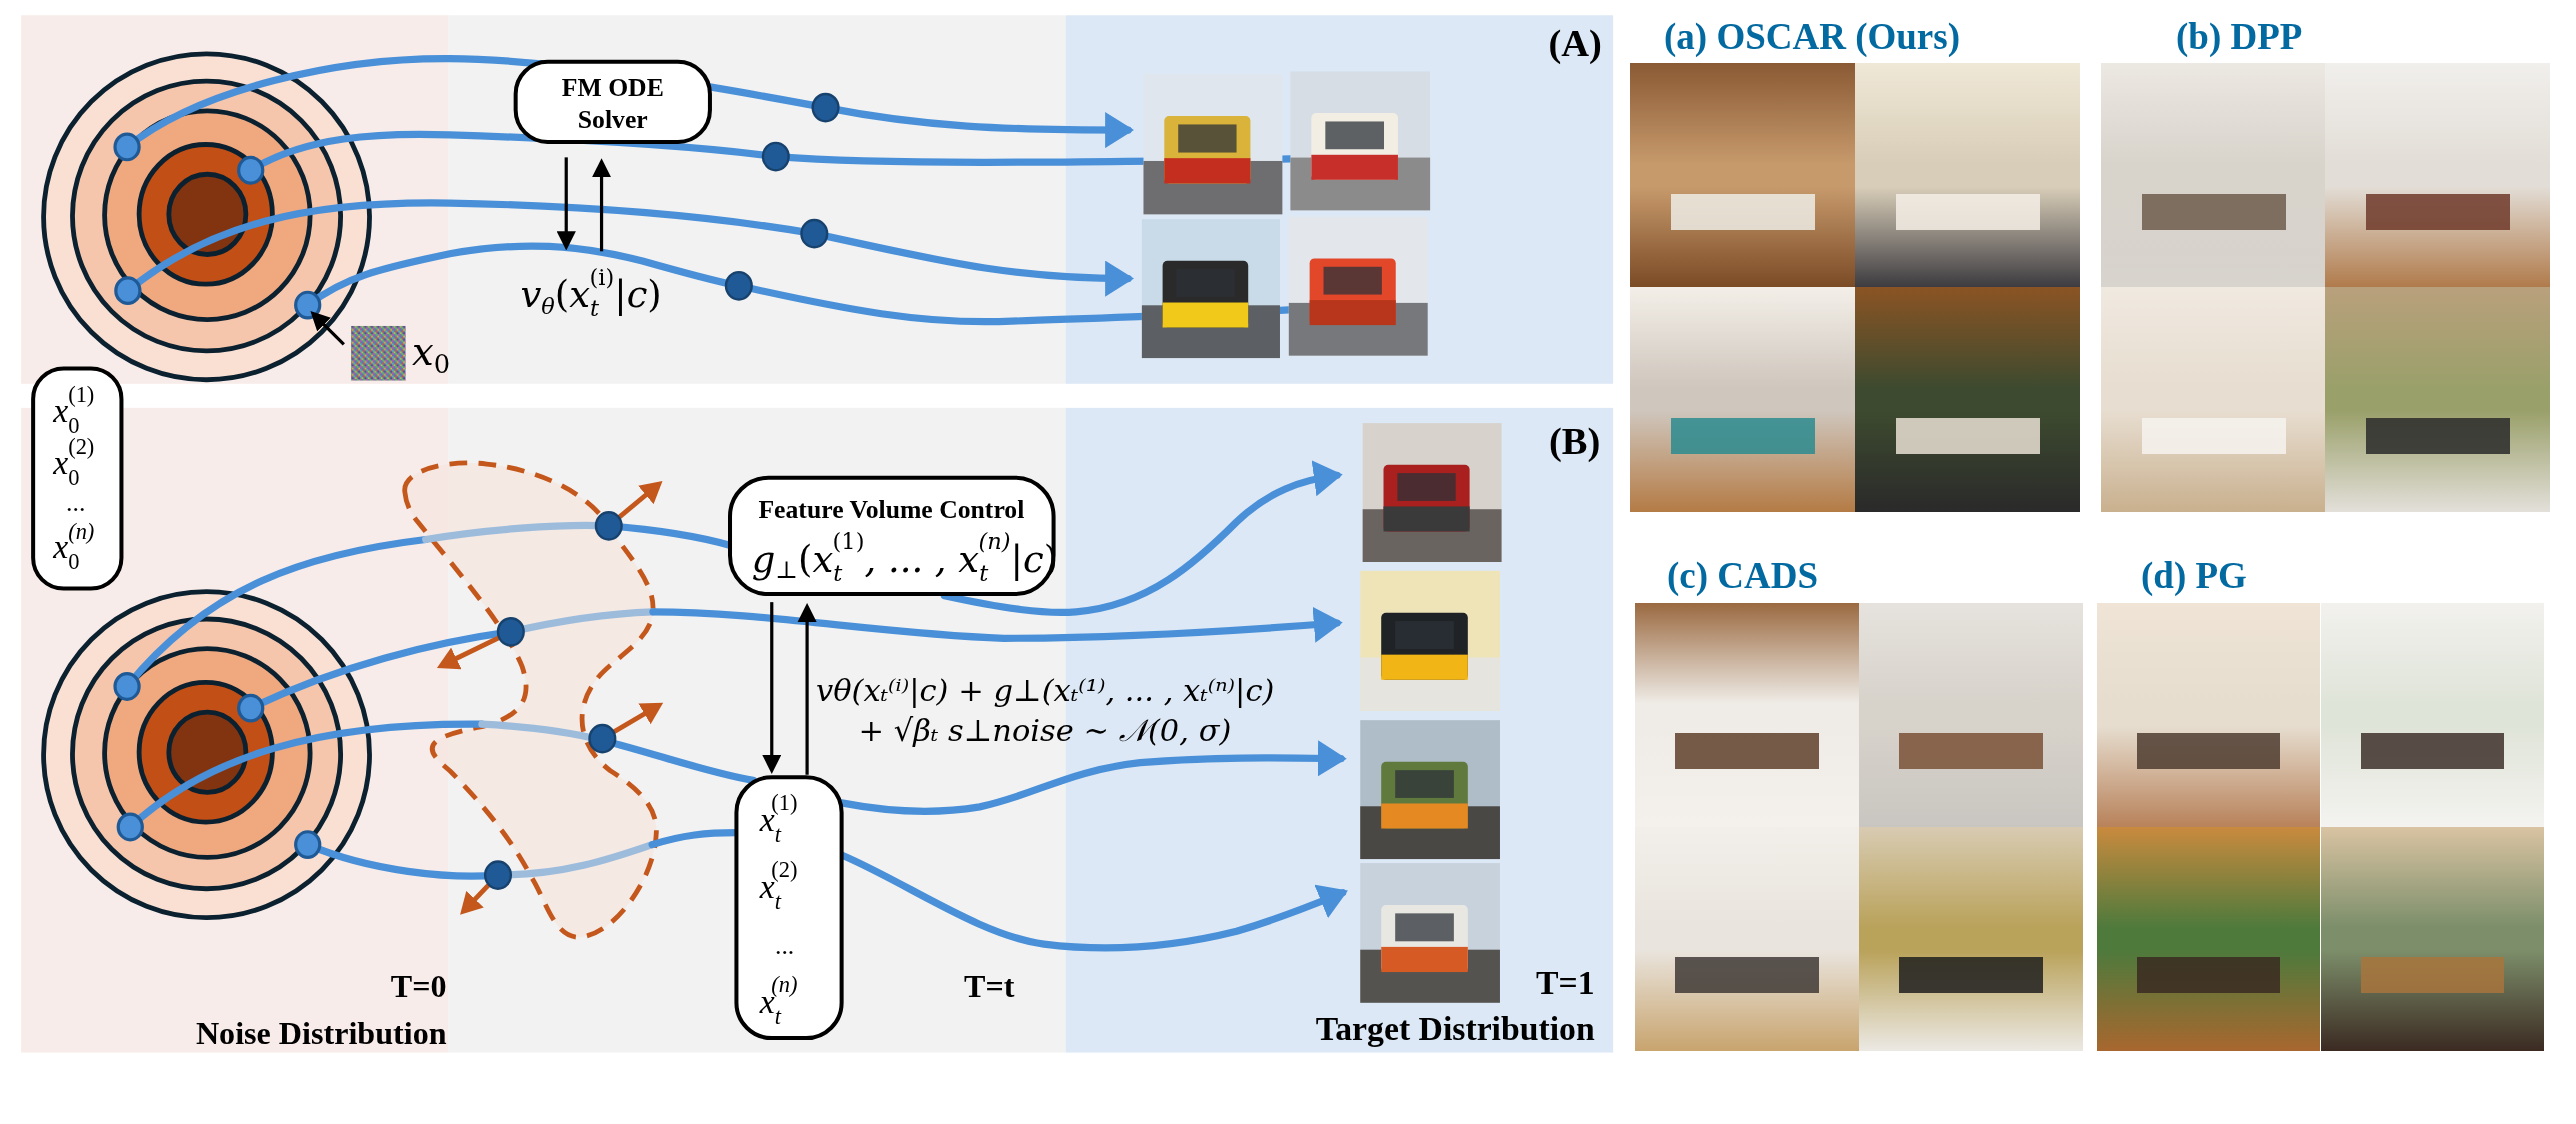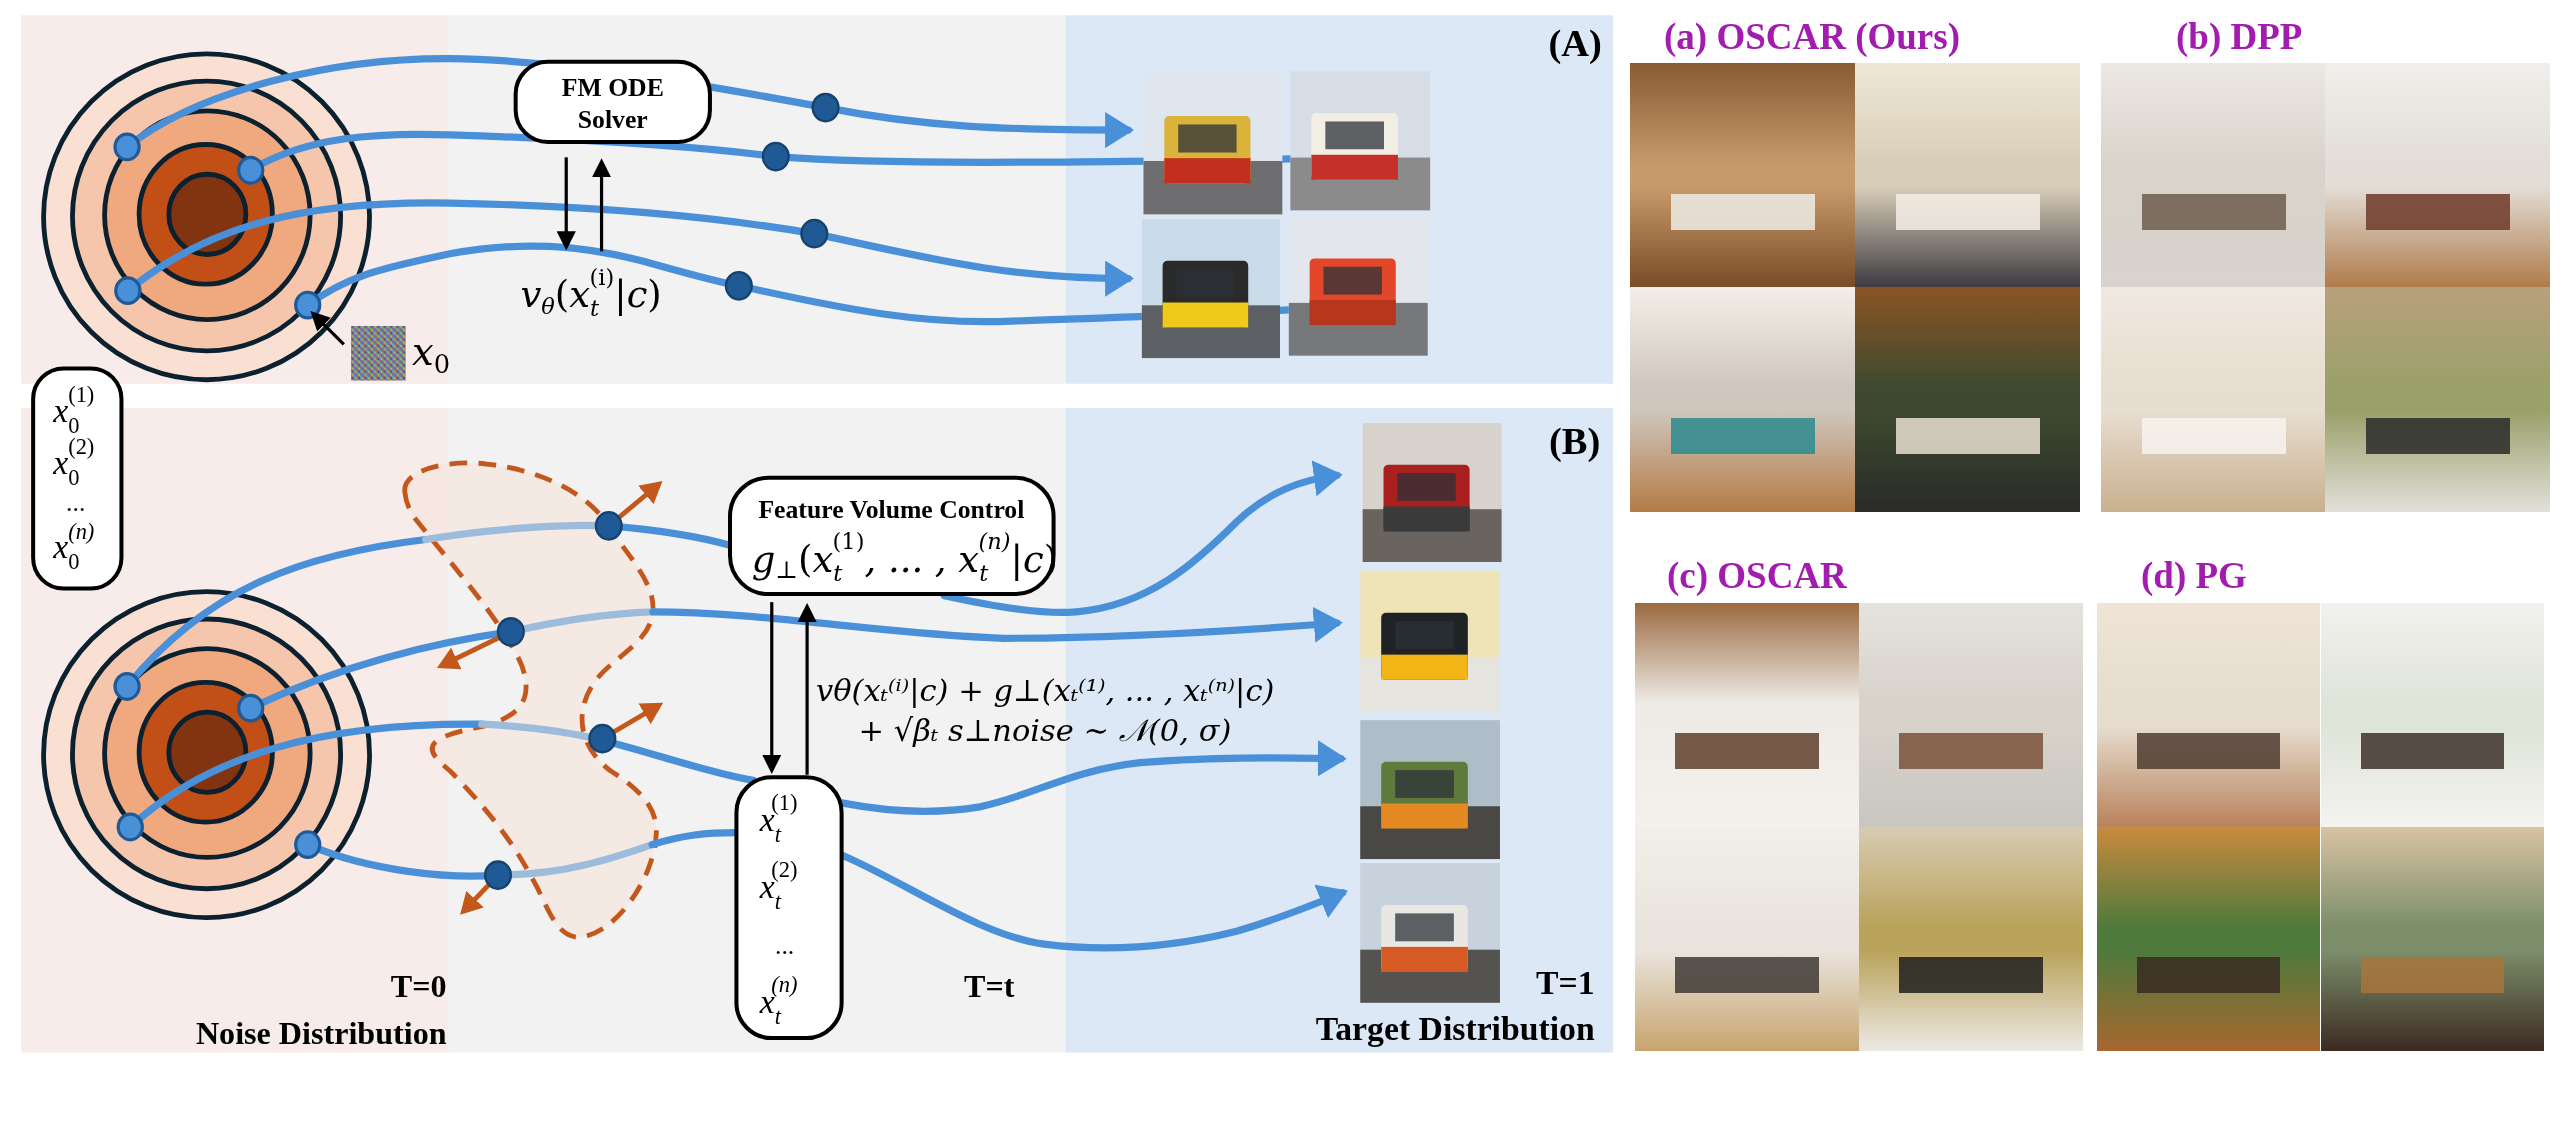--- a/index.html
+++ b/index.html
@@ -2,21 +2,21 @@
 <html style="font-size:13px"><head>
 <meta charset="utf-8">
 <style>
   html, body { margin: 0; padding: 0; background: #ffffff; }
   body { width: 2576px; height: 1124px; position: relative; overflow: hidden; font-family: "Liberation Serif", "DejaVu Serif", serif; }
   #stage { position: absolute; left: 0; top: 0; width: 2576px; height: 1124px; }
   svg text { font-family: "Liberation Serif", "DejaVu Serif", serif; }
   .bold { font-weight: bold; }
   .math { font-family: "DejaVu Serif", "Liberation Serif", serif; font-style: italic; }
   .label-panel { font-size: 48px; font-weight: bold; }
-  .compare-title { position: absolute; font-family: "Liberation Serif", serif; font-weight: bold; font-size: 37px; color: #a21caf; white-space: nowrap; }
+  .compare-title { position: absolute; font-family: "Liberation Serif", serif; font-weight: bold; font-size: 37px; color: #0369a1; white-space: nowrap; }
   .tile { position: absolute; overflow: hidden; }
 </style>
 </head>
 <body>
 
 <div id="stage">
 <svg id="fig" width="2576" height="1124" viewBox="0 0 3208 1400" xmlns="http://www.w3.org/2000/svg">
   <defs>
     <marker id="arrowBlue" markerWidth="5" markerHeight="5" refX="3.2" refY="2.5" orient="auto" markerUnits="strokeWidth">
       <path d="M0,0 L4,2.5 L0,5 z" fill="#4a90d9"></path>
@@ -271,21 +271,21 @@
       </div>
       <div class="tile" title="long table, white walls" style="left: 2325px; top: 63px; width: 225px; height: 225px; background: linear-gradient(rgb(241, 239, 236) 0%, rgb(226, 221, 214) 45%, rgb(226, 221, 214) 55%, rgb(176, 122, 74) 100%);">
         <div style="position: absolute; left: 18%; width: 64%; top: 58%; height: 16%; background: rgb(111, 58, 42); opacity: 0.85;"></div>
       </div>
       <div class="tile" title="white room with pendant" style="left: 2101px; top: 287px; width: 225px; height: 225px; background: linear-gradient(rgb(240, 233, 224) 0%, rgb(231, 221, 208) 45%, rgb(231, 221, 208) 55%, rgb(201, 176, 142) 100%);">
         <div style="position: absolute; left: 18%; width: 64%; top: 58%; height: 16%; background: rgb(246, 243, 239); opacity: 0.85;"></div>
       </div>
       <div class="tile" title="glass wall, black chairs" style="left: 2325px; top: 287px; width: 225px; height: 225px; background: linear-gradient(rgb(185, 160, 124) 0%, rgb(154, 160, 106) 45%, rgb(154, 160, 106) 55%, rgb(227, 224, 218) 100%);">
         <div style="position: absolute; left: 18%; width: 64%; top: 58%; height: 16%; background: rgb(42, 42, 42); opacity: 0.85;"></div>
       </div>
-      <div class="compare-title" style="left: 1667px; top: 554px;">(c) OSCAR</div>
+      <div class="compare-title" style="left: 1667px; top: 554px;">(c) CADS</div>
       <div class="tile" title="wood ceiling, chandelier" style="left: 1635px; top: 603px; width: 224px; height: 224px; background: linear-gradient(rgb(155, 106, 65) 0%, rgb(239, 236, 231) 45%, rgb(239, 236, 231) 55%, rgb(244, 241, 236) 100%);">
         <div style="position: absolute; left: 18%; width: 64%; top: 58%; height: 16%; background: rgb(94, 63, 42); opacity: 0.85;"></div>
       </div>
       <div class="tile" title="long wood table, grey chairs" style="left: 1859px; top: 603px; width: 224px; height: 224px; background: linear-gradient(rgb(230, 227, 222) 0%, rgb(215, 210, 202) 45%, rgb(215, 210, 202) 55%, rgb(201, 198, 193) 100%);">
         <div style="position: absolute; left: 18%; width: 64%; top: 58%; height: 16%; background: rgb(122, 81, 54); opacity: 0.85;"></div>
       </div>
       <div class="tile" title="white columns, pendant" style="left: 1635px; top: 827px; width: 224px; height: 224px; background: linear-gradient(rgb(242, 239, 234) 0%, rgb(233, 228, 221) 45%, rgb(233, 228, 221) 55%, rgb(200, 164, 110) 100%);">
         <div style="position: absolute; left: 18%; width: 64%; top: 58%; height: 16%; background: rgb(63, 58, 54); opacity: 0.85;"></div>
       </div>
       <div class="tile" title="black window frame, trees" style="left: 1859px; top: 827px; width: 224px; height: 224px; background: linear-gradient(rgb(216, 203, 178) 0%, rgb(185, 162, 90) 45%, rgb(185, 162, 90) 55%, rgb(236, 233, 228) 100%);">

